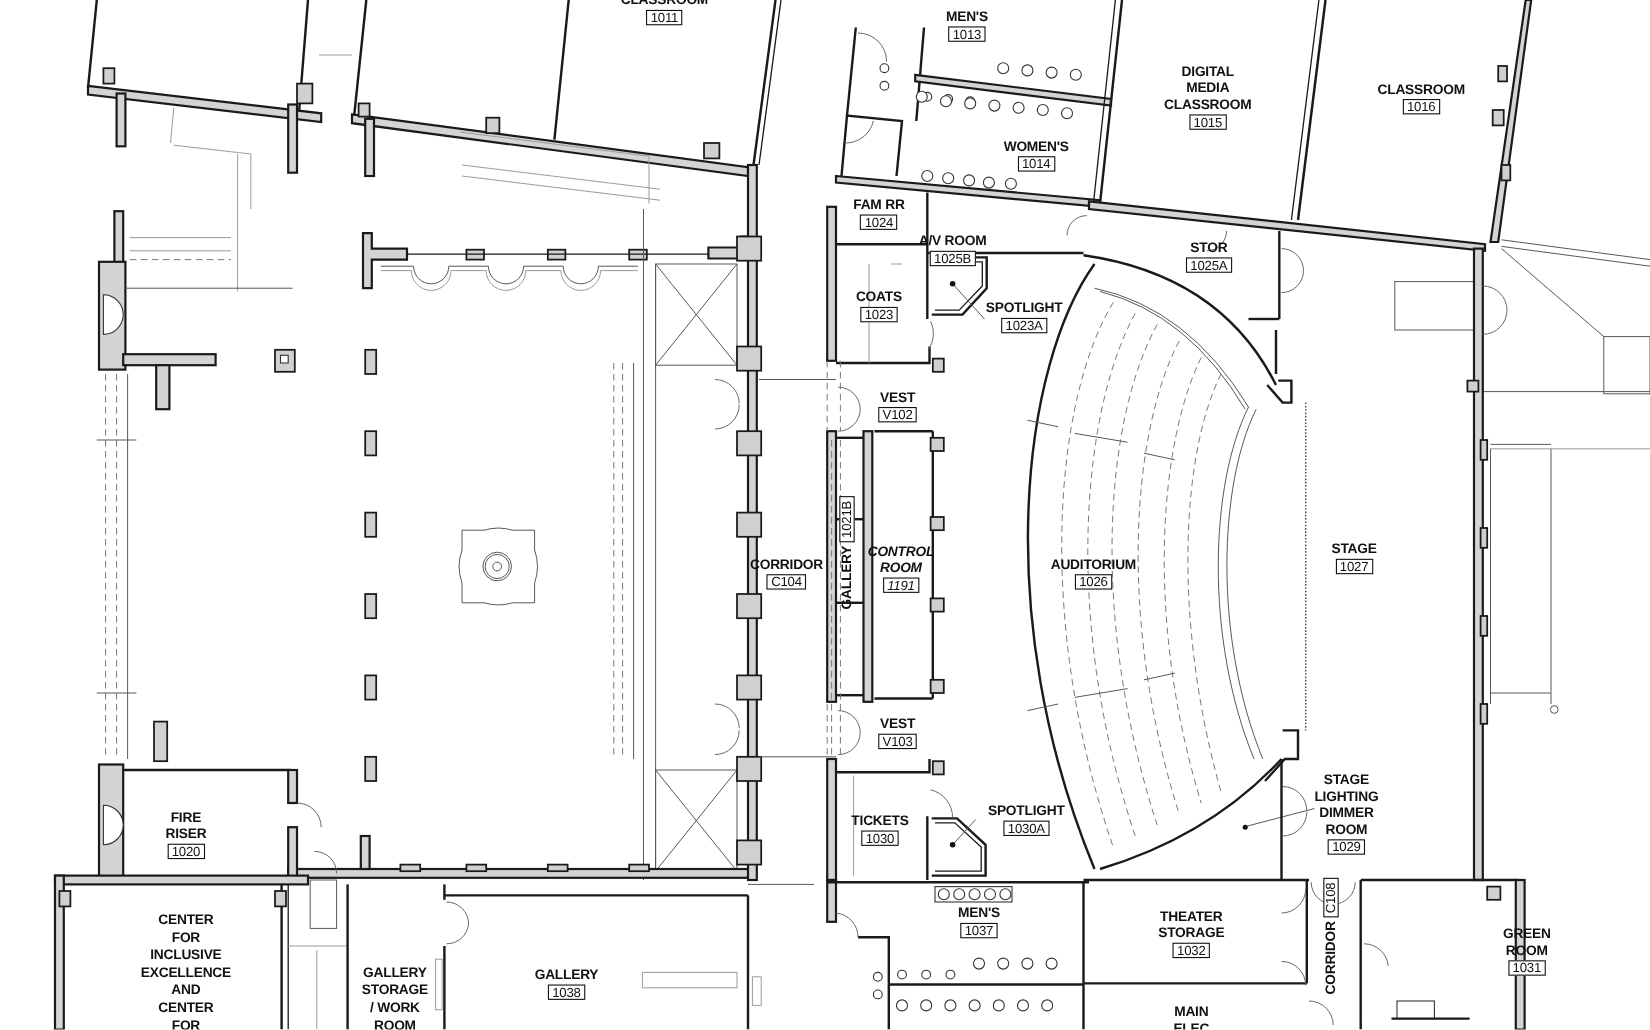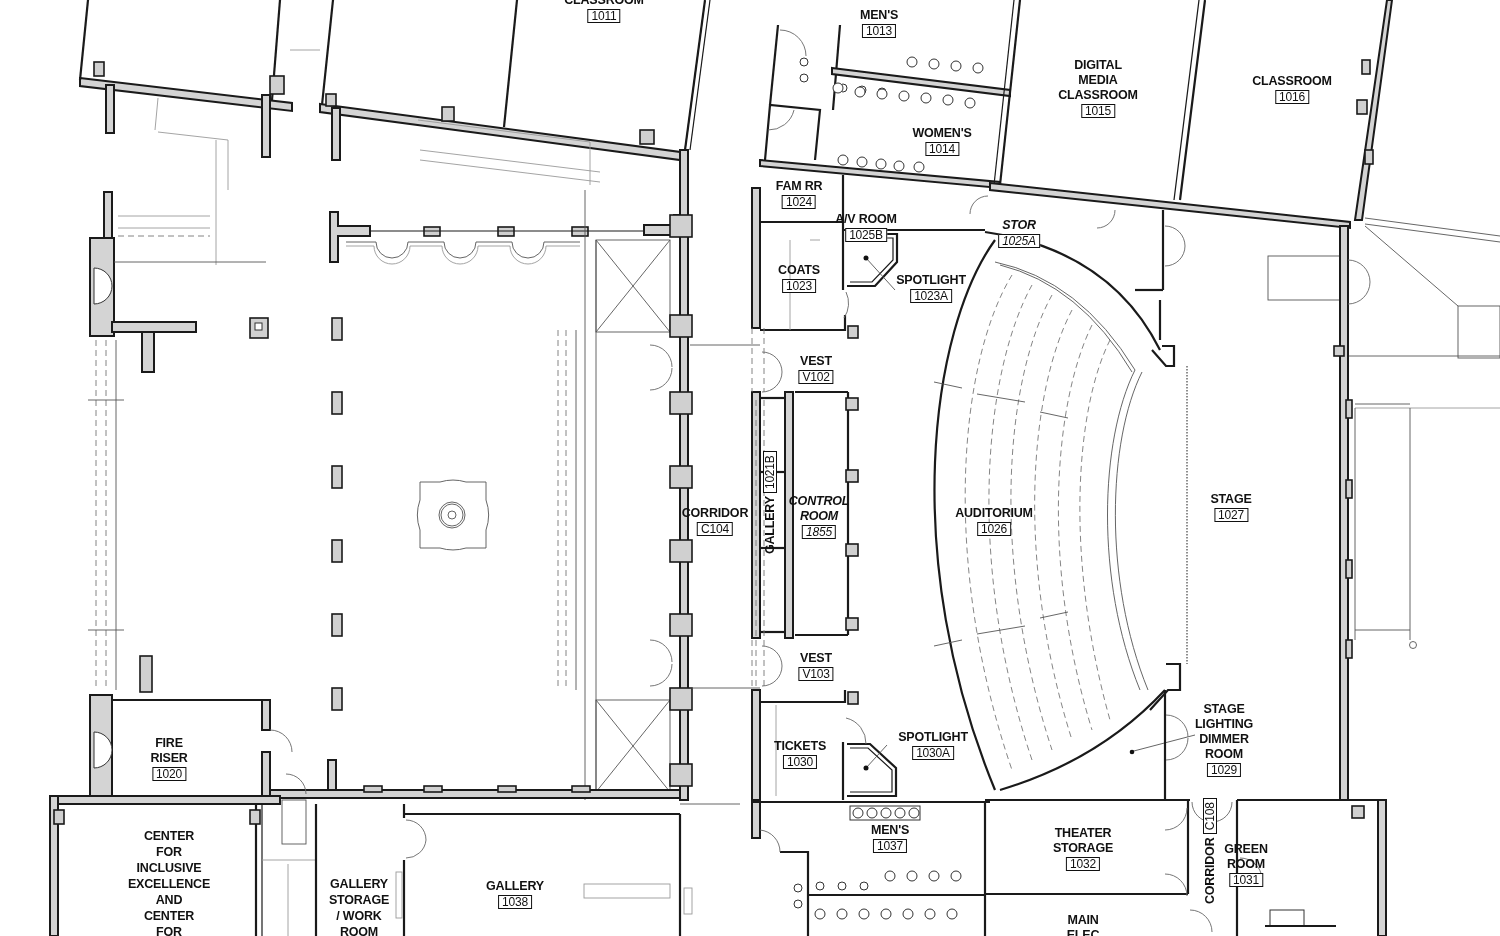--- a/index.html
+++ b/index.html
@@ -392,21 +392,21 @@
   <span class="room-num">1016</span>
 </div>
 <div class="room-label" style="left:799px; top:179px;">
   <span class="room-name">FAM RR</span>
   <span class="room-num">1024</span>
 </div>
 <div class="room-label" style="left:866px; top:196px;margin-top:16px;">
   <span class="room-name">A/V ROOM</span>
   <span class="room-num">1025B</span>
 </div>
-<div class="room-label" style="left:1019px; top:218px;font-style:italic;">
+<div class="room-label" style="left:1099px; top:218px;">
   <span class="room-name">STOR</span>
   <span class="room-num">1025A</span>
 </div>
 <div class="room-label" style="left:799px; top:263px;">
   <span class="room-name">COATS</span>
   <span class="room-num">1023</span>
 </div>
 <div class="room-label" style="left:931px; top:273px;">
   <span class="room-name">SPOTLIGHT</span>
   <span class="room-num">1023A</span>
@@ -419,21 +419,21 @@
   <span class="room-name">CORRIDOR</span>
   <span class="room-num">C104</span>
 </div>
 <div class="room-label vert" style="left:770px; top:506px; width:80px;">
   <span class="room-name" style="display:inline;">GALLERY</span>
   <span class="room-num">1021B</span>
 </div>
 <div class="room-label" style="left:819px; top:494px;font-style:italic;">
   <span class="room-name">CONTROL</span>
   <span class="room-name">ROOM</span>
-  <span class="room-num">1855</span>
+  <span class="room-num">1191</span>
 </div>
 <div class="room-label" style="left:994px; top:506px;">
   <span class="room-name">AUDITORIUM</span>
   <span class="room-num">1026</span>
 </div>
 <div class="room-label" style="left:1231px; top:492px;">
   <span class="room-name">STAGE</span>
   <span class="room-num">1027</span>
 </div>
 <div class="room-label" style="left:816px; top:651px;">
@@ -485,21 +485,21 @@
 </div>
 <div class="room-label" style="left:1083px; top:826px;">
   <span class="room-name">THEATER</span>
   <span class="room-name">STORAGE</span>
   <span class="room-num">1032</span>
 </div>
 <div class="room-label vert" style="left:1210px; top:856px; width:80px;">
   <span class="room-name" style="display:inline;">CORRIDOR</span>
   <span class="room-num">C108</span>
 </div>
-<div class="room-label" style="left:1246px; top:842px;">
+<div class="room-label" style="left:1388px; top:842px;">
   <span class="room-name">GREEN</span>
   <span class="room-name">ROOM</span>
   <span class="room-num">1031</span>
 </div>
 <div class="room-label" style="left:1083px; top:913px;">
   <span class="room-name">MAIN</span>
   <span class="room-name">ELEC</span>
 </div>
 
 </body></html>

